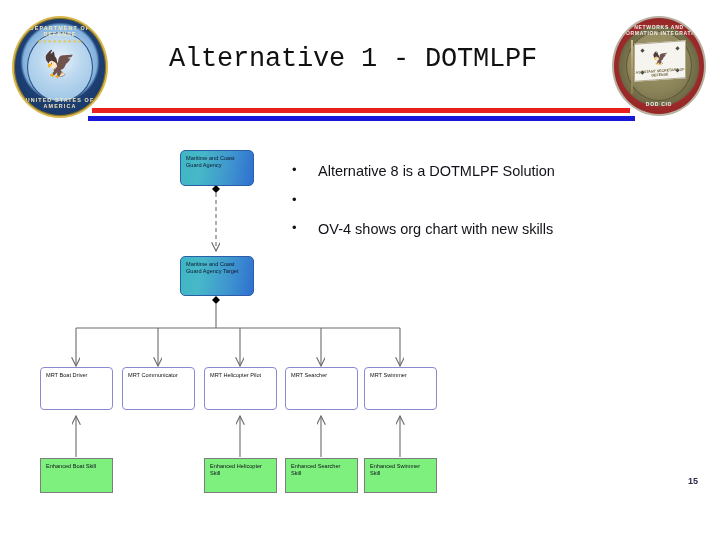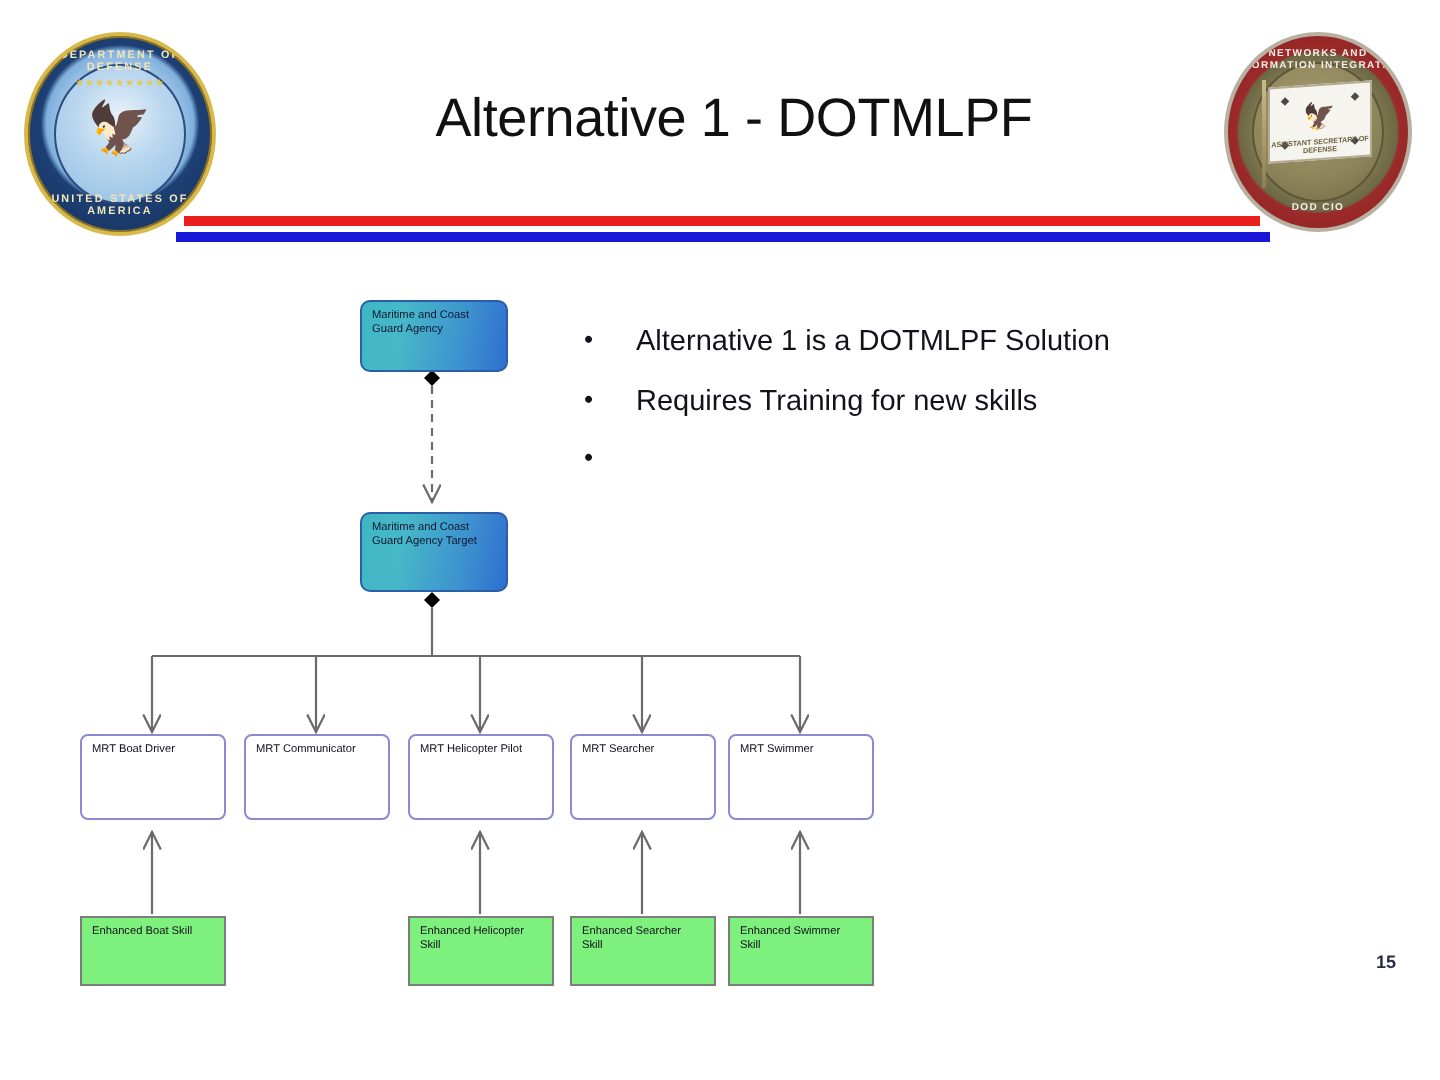--- a/index.html
+++ b/index.html
@@ -11,27 +11,28 @@
   }
   #slide {
     position: relative;
     width: 720px; height: 540px;
     background: #ffffff;
   }
 
   
   #page-title {
     position: absolute;
-    left: 142px; top: 44px;
+    left: 128px; top: 44px;
     width: 450px;
     text-align: center;
     font-size: 27px;
     color: #111111;
     letter-spacing: -0.2px;
     white-space: nowrap;
+    font-family: Liberation Mono, monospace;
   }
 
   
   .seal { position: absolute; border-radius: 50%; }
   #dod-seal {
     left: 12px; top: 16px; width: 96px; height: 102px;
     background: radial-gradient(circle at 50% 45%, #cfe2f3 0%, #a9c9e8 38%, #7fb0dd 52%, #1d3f73 56%, #16315c 100%);
     border: 2px solid #d9b84a;
     box-shadow: 0 0 0 1px #8a7220 inset;
     overflow: hidden;
@@ -202,28 +203,28 @@
     <div class="ring-text-bot">DOD CIO</div>
   </div>
 
   <div id="page-title">Alternative 1 - DOTMLPF</div>
   <div id="rule-red"></div>
   <div id="rule-blue"></div>
 
   <div id="bullets">
     <div class="bullet-row">
       <span class="bullet-dot">•</span>
-      <span class="bullet-text">Alternative 1 is a DOTMLPF Solution</span>
+      <span class="bullet-text">Alternative 8 is a DOTMLPF Solution</span>
     </div>
     <div class="bullet-row">
       <span class="bullet-dot">•</span>
-      <span class="bullet-text">Requires Training for new skills</span>
     </div>
     <div class="bullet-row">
       <span class="bullet-dot">•</span>
+      <span class="bullet-text">OV-4 shows org chart with new skills</span>
     </div>
   </div>
 
   <div id="chart">
 
     <svg id="chart-svg" width="720" height="540">
       <defs>
         <marker id="openArrow" markerWidth="10" markerHeight="10" refX="8" refY="4" orient="auto">
           <path d="M0,0 L8,4 L0,8" fill="none" stroke="#6b6b6b" stroke-width="1"></path>
         </marker>

